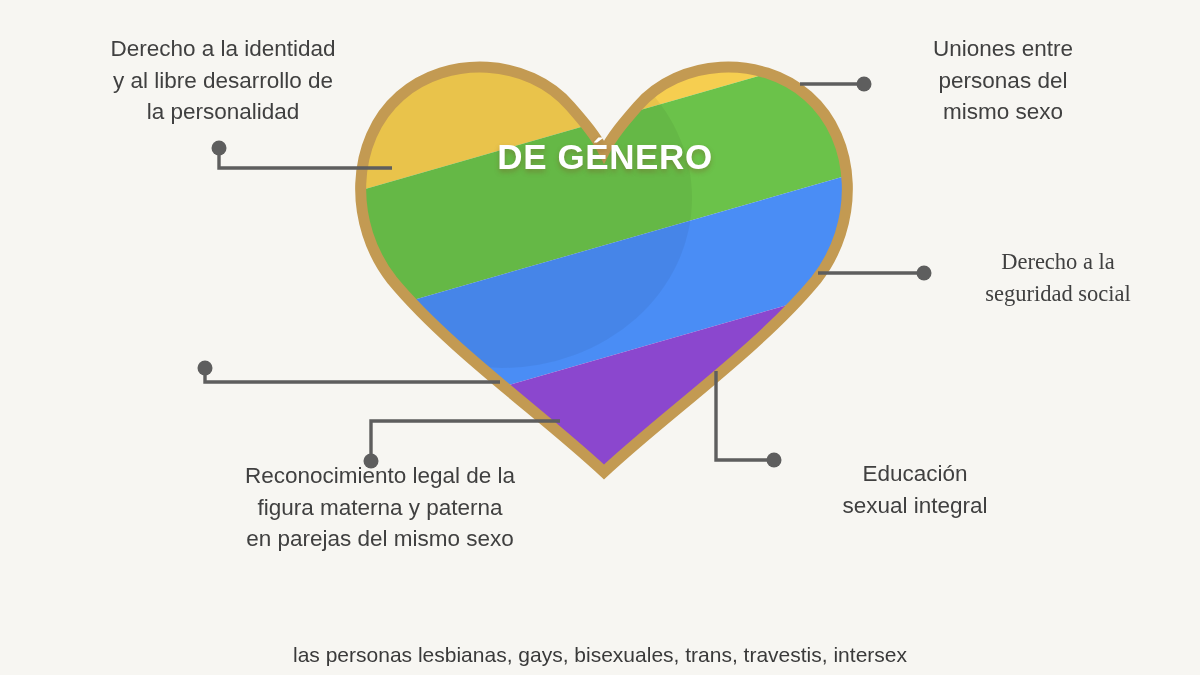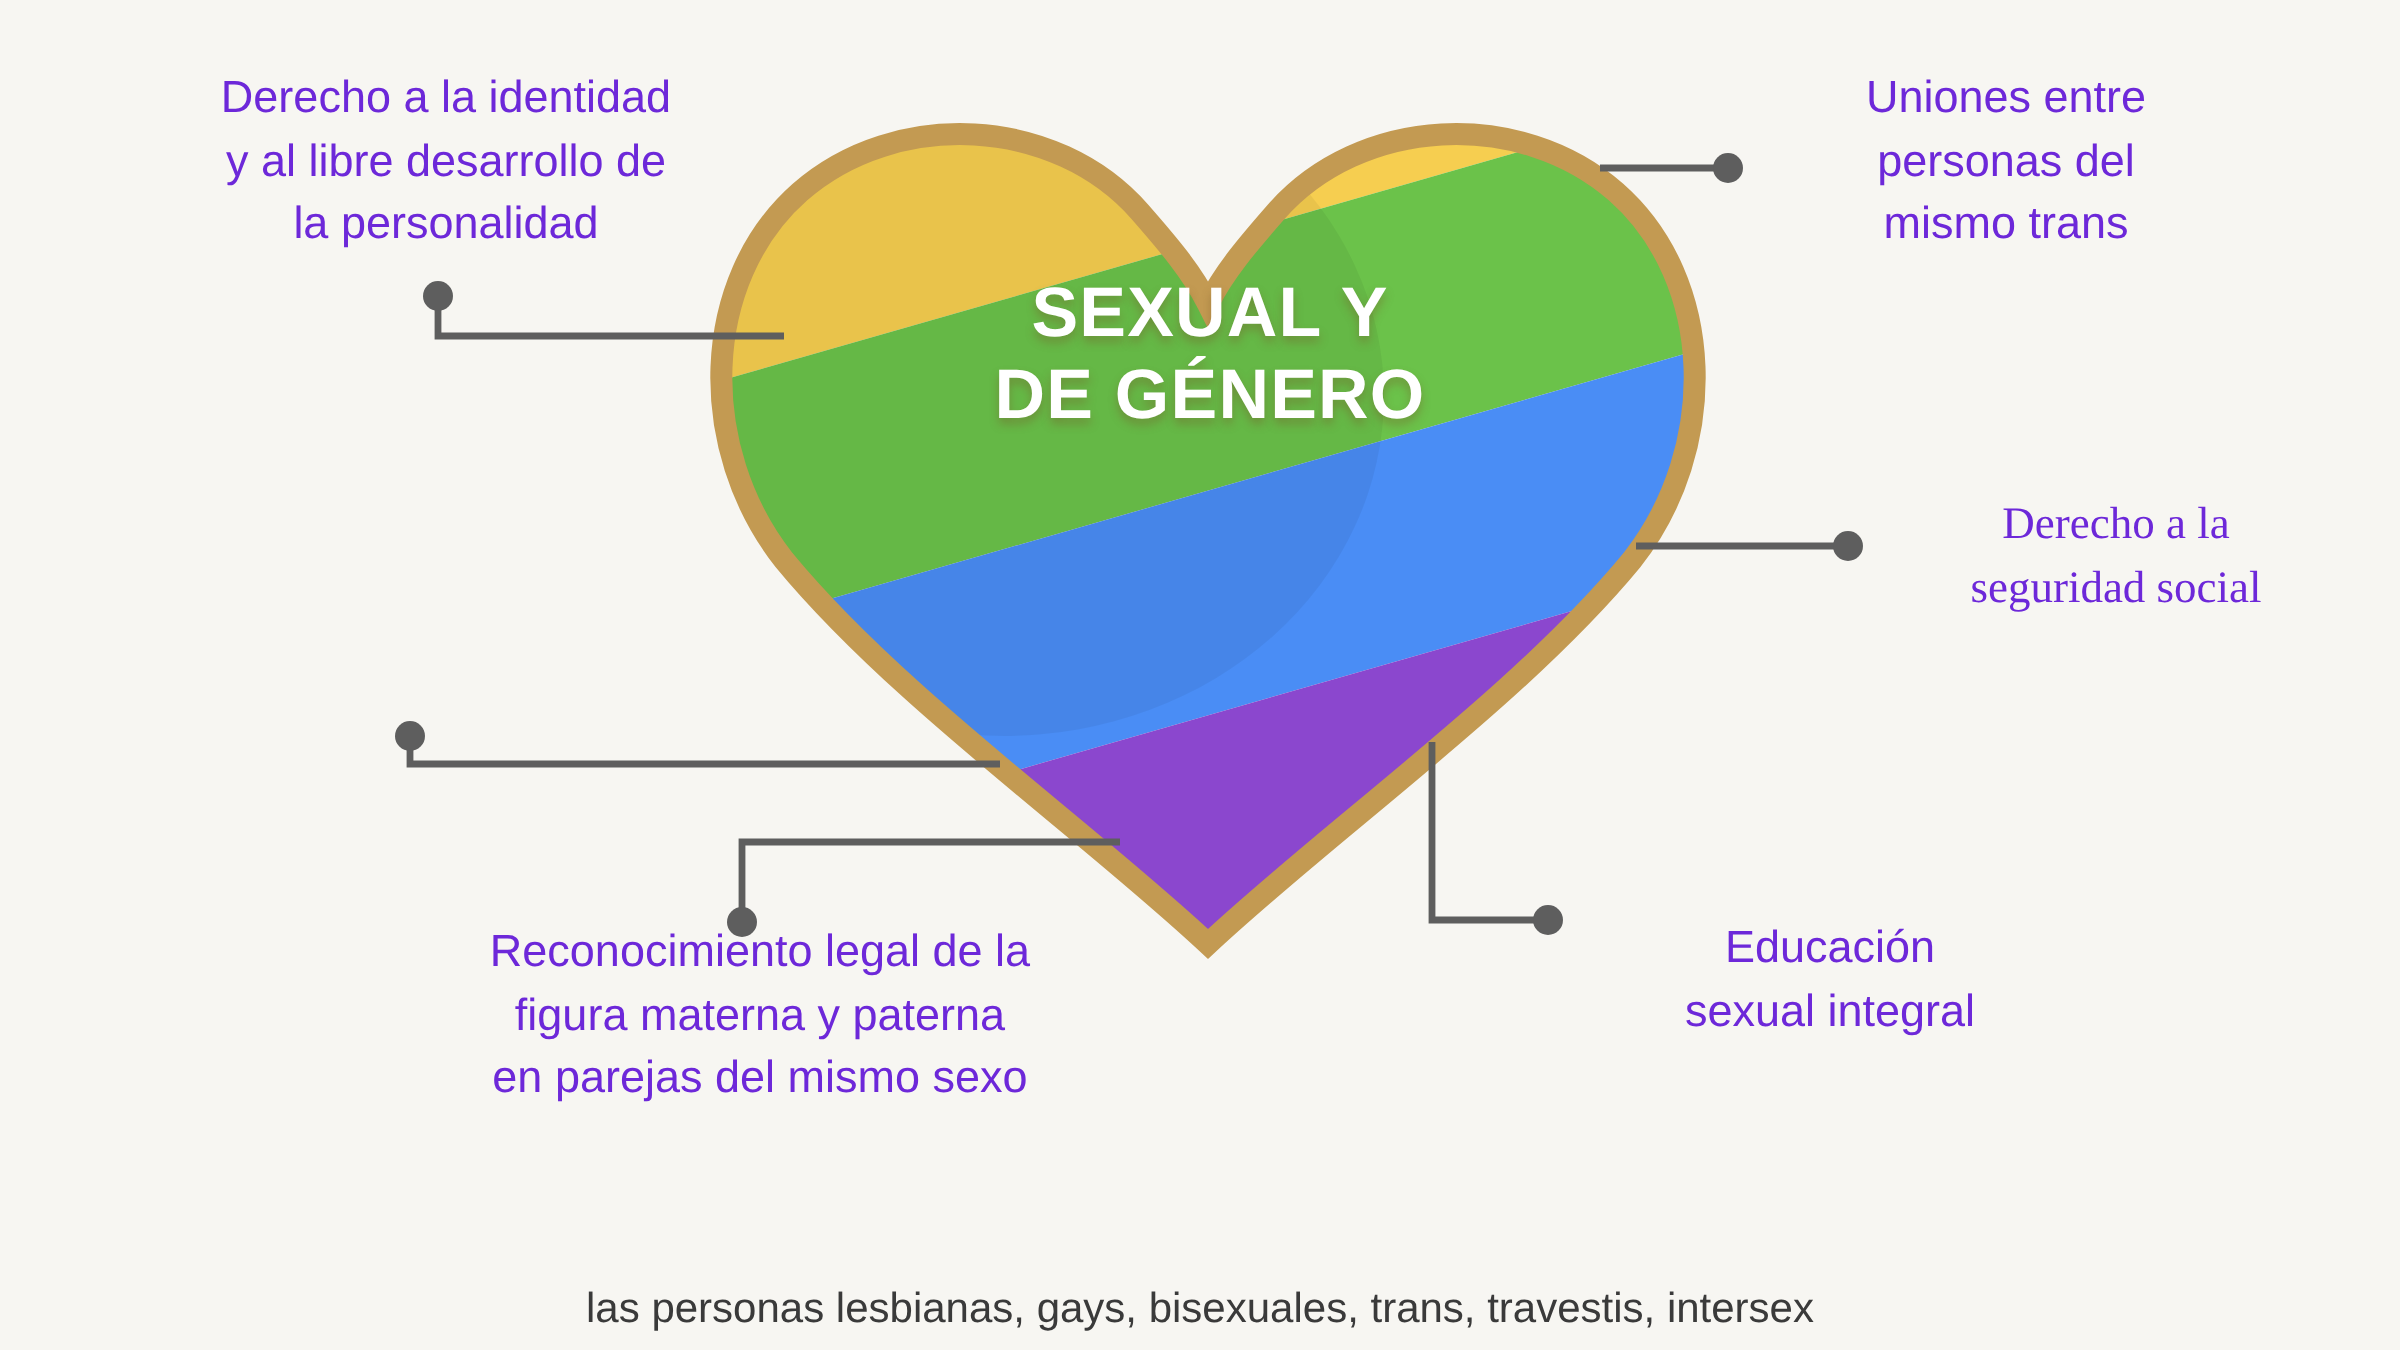--- a/index.html
+++ b/index.html
@@ -33,21 +33,21 @@
     text-shadow: 0 3px 5px rgba(120,90,40,0.42);
     pointer-events: none;
   }
   .heart-title div { white-space: nowrap; }
 
   
   .callout {
     position: absolute;
     font-size: 22.5px;
     line-height: 1.40;
-    color: #6d28d9;
+    color: #404040;
     white-space: pre-line;
   }
   .c-tl { left: 58px;  top: 33px;  width: 330px; text-align: center; }
   .c-tr { left: 878px; top: 33px;  width: 250px; text-align: center; }
   .c-ml { left: 54px;  top: 233px; width: 330px; text-align: center; }
   .c-mr { left: 948px; top: 246px; width: 220px; text-align: center; font-family: Liberation Serif, serif; }
   .c-bl { left: 180px; top: 460px; width: 400px; text-align: center; }
   .c-br { left: 800px; top: 435px; width: 230px; text-align: center; margin-top: 23px; }
 
   
@@ -98,21 +98,20 @@
         </g>
 
         <ellipse cx="150" cy="150" rx="190" ry="170" fill="#000000" opacity="0.05"></ellipse>
       </g>
 
       <use href="#heartPath" fill="none" stroke="#C39A52" stroke-width="11"></use>
     </svg>
   </div>
 
   <div class="heart-title">
-    <div>SEXUAL Y</div>
     <div>DE GÉNERO</div>
   </div>
 
   <svg id="connectors" viewBox="0 0 1200 675" xmlns="http://www.w3.org/2000/svg">
     <g stroke="#5E5E5E" stroke-width="3.4" fill="none" stroke-linecap="butt">
 
       <path d="M219 148 L219 168 L392 168"></path>
 
       <path d="M800 84 L862 84"></path>
 
@@ -133,21 +132,21 @@
       <circle cx="774" cy="460" r="7.5"></circle>
     </g>
   </svg>
 
   <div class="callout c-tl">Derecho a la identidad
 y al libre desarrollo de
 la personalidad</div>
 
   <div class="callout c-tr">Uniones entre
 personas del
-mismo trans</div>
+mismo sexo</div>
 
 
   <div class="callout c-mr">Derecho a la
 seguridad social</div>
 
   <div class="callout c-bl">Reconocimiento legal de la
 figura materna y paterna
 en parejas del mismo sexo</div>
 
   <div class="callout c-br">Educación

